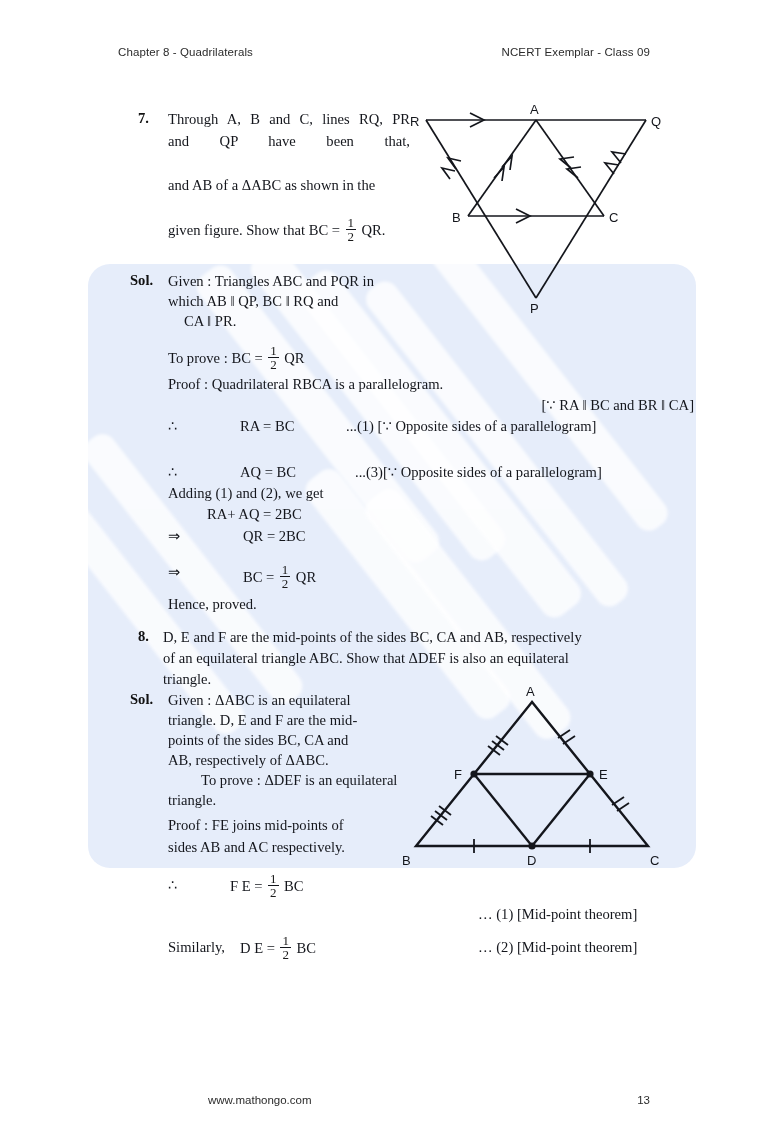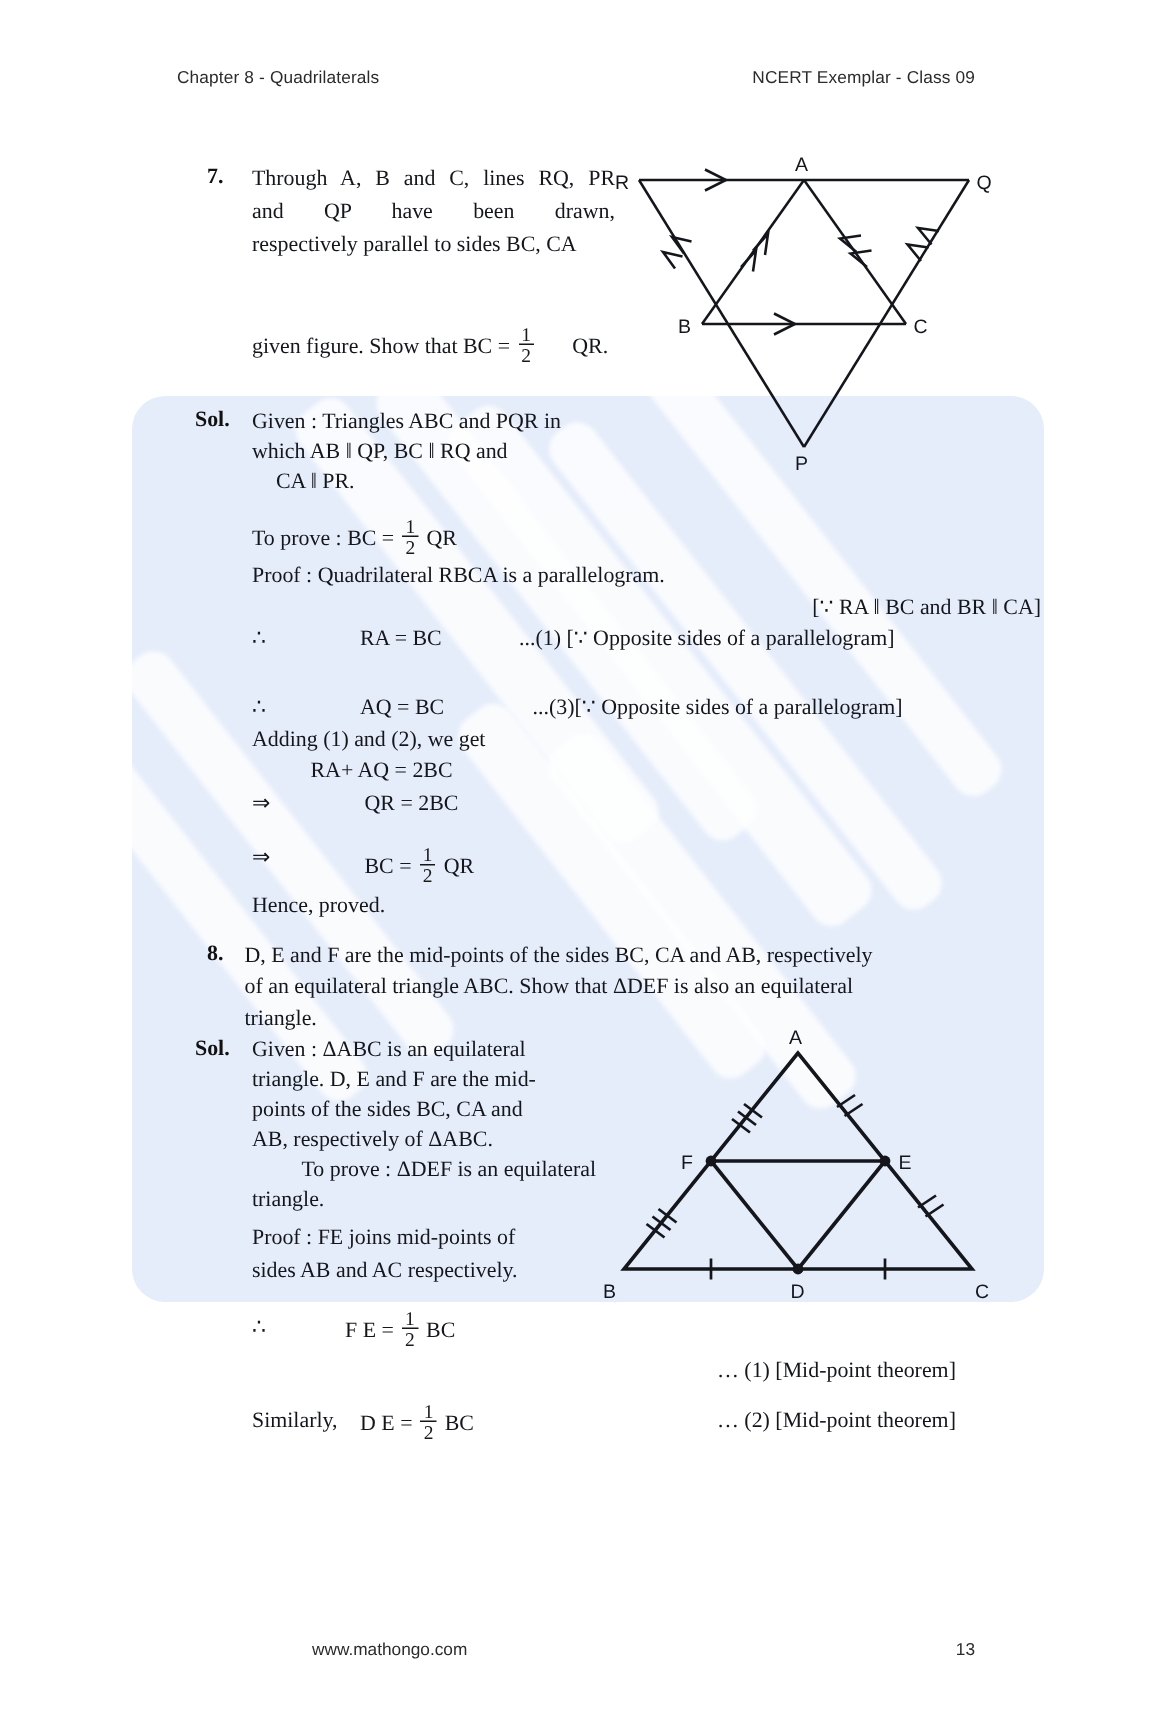--- a/index.html
+++ b/index.html
@@ -142,30 +142,30 @@
     <div class="wm-bar" style="left:330px; top:-30px; width:44px; height:420px;"></div>
     <div class="wm-bar" style="left:392px; top:-20px; width:34px; height:400px;"></div>
     <div class="wm-bar" style="left:444px; top:-60px; width:34px; height:360px;"></div>
     <div class="wm-bar" style="left:300px; top:180px; width:40px; height:300px;"></div>
     <div class="wm-bar" style="left:360px; top:200px; width:40px; height:300px;"></div>
   </div>
 
   <div class="marker" style="left:138px; top:110px;">7.</div>
 
   <div class="blk just" style="left:168px; top:110px; width:242px;">Through A, B and C, lines RQ, PR</div>
-  <div class="blk just" style="left:168px; top:132px; width:242px;">and QP have been drawn,</div>
-  <div class="blk" style="left:168px; top:154px; width:250px;">respectively parallel to sides BC, CA</div>
+  <div class="blk just" style="left:168px; top:132px; width:242px;">and QP have been that,</div>
+  <div class="blk" style="left:168px; top:176px; width:250px;">and AB of a ΔABC as shown in the</div>
 
   <div class="row" style="left:168px; top:216px;">
     <span class="blk" style="position:relative;">given figure. Show that BC =</span>
     <span class="frac">
       <span class="num">1</span>
       <span class="den">2</span>
     </span>
-    <span class="blk" style="position:relative;margin-left:20px;">QR.</span>
+    <span class="blk" style="position:relative;">QR.</span>
   </div>
 
   <div class="figure" style="left:408px; top:108px;">
     <svg width="256" height="200" viewBox="0 0 256 200">
 
       <path class="ln" d="M18,12 L238,12"></path>
 
       <path class="ln" d="M18,12 L128,190"></path>
 
       <path class="ln" d="M238,12 L128,190"></path>

